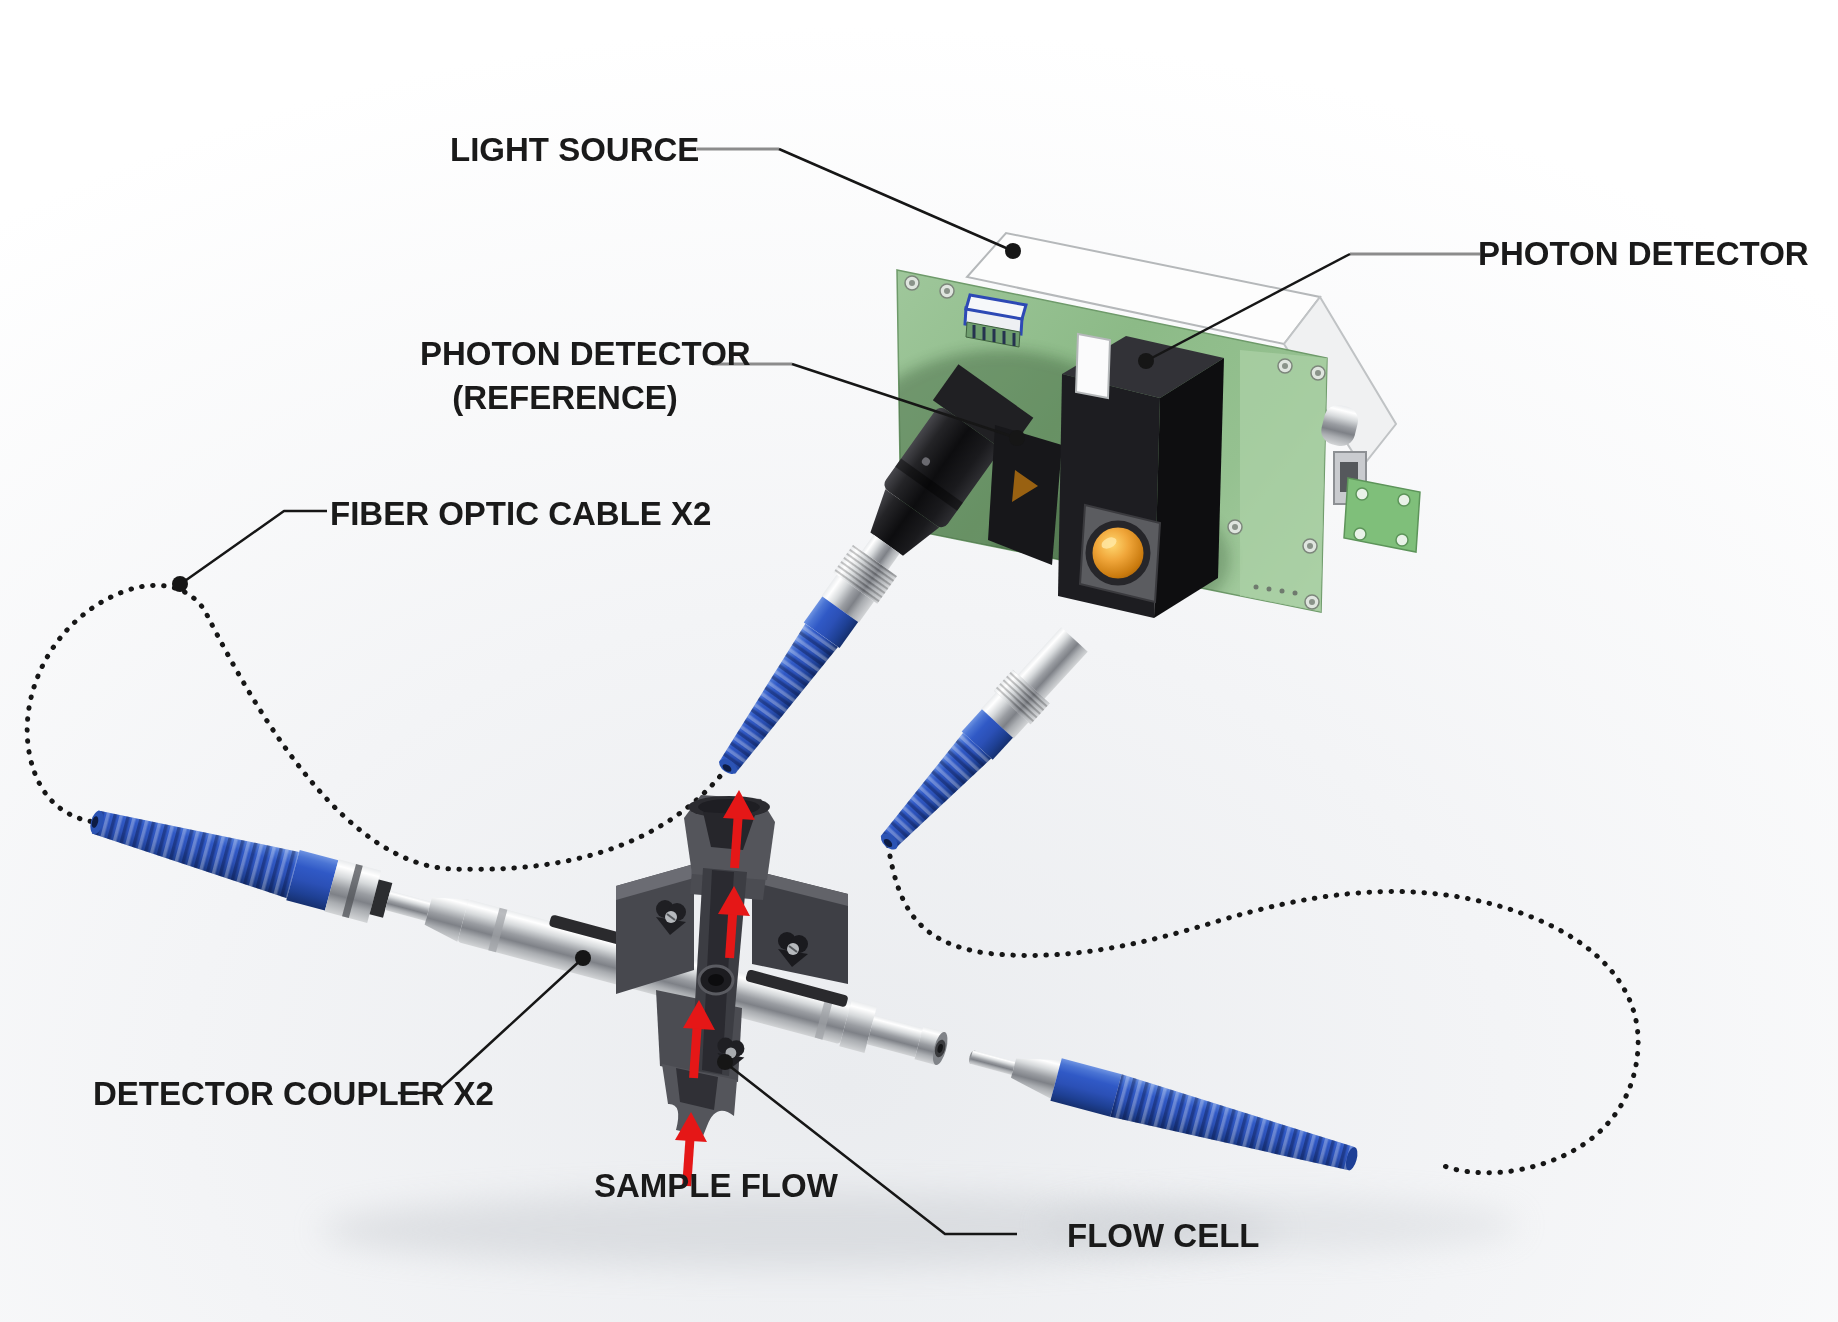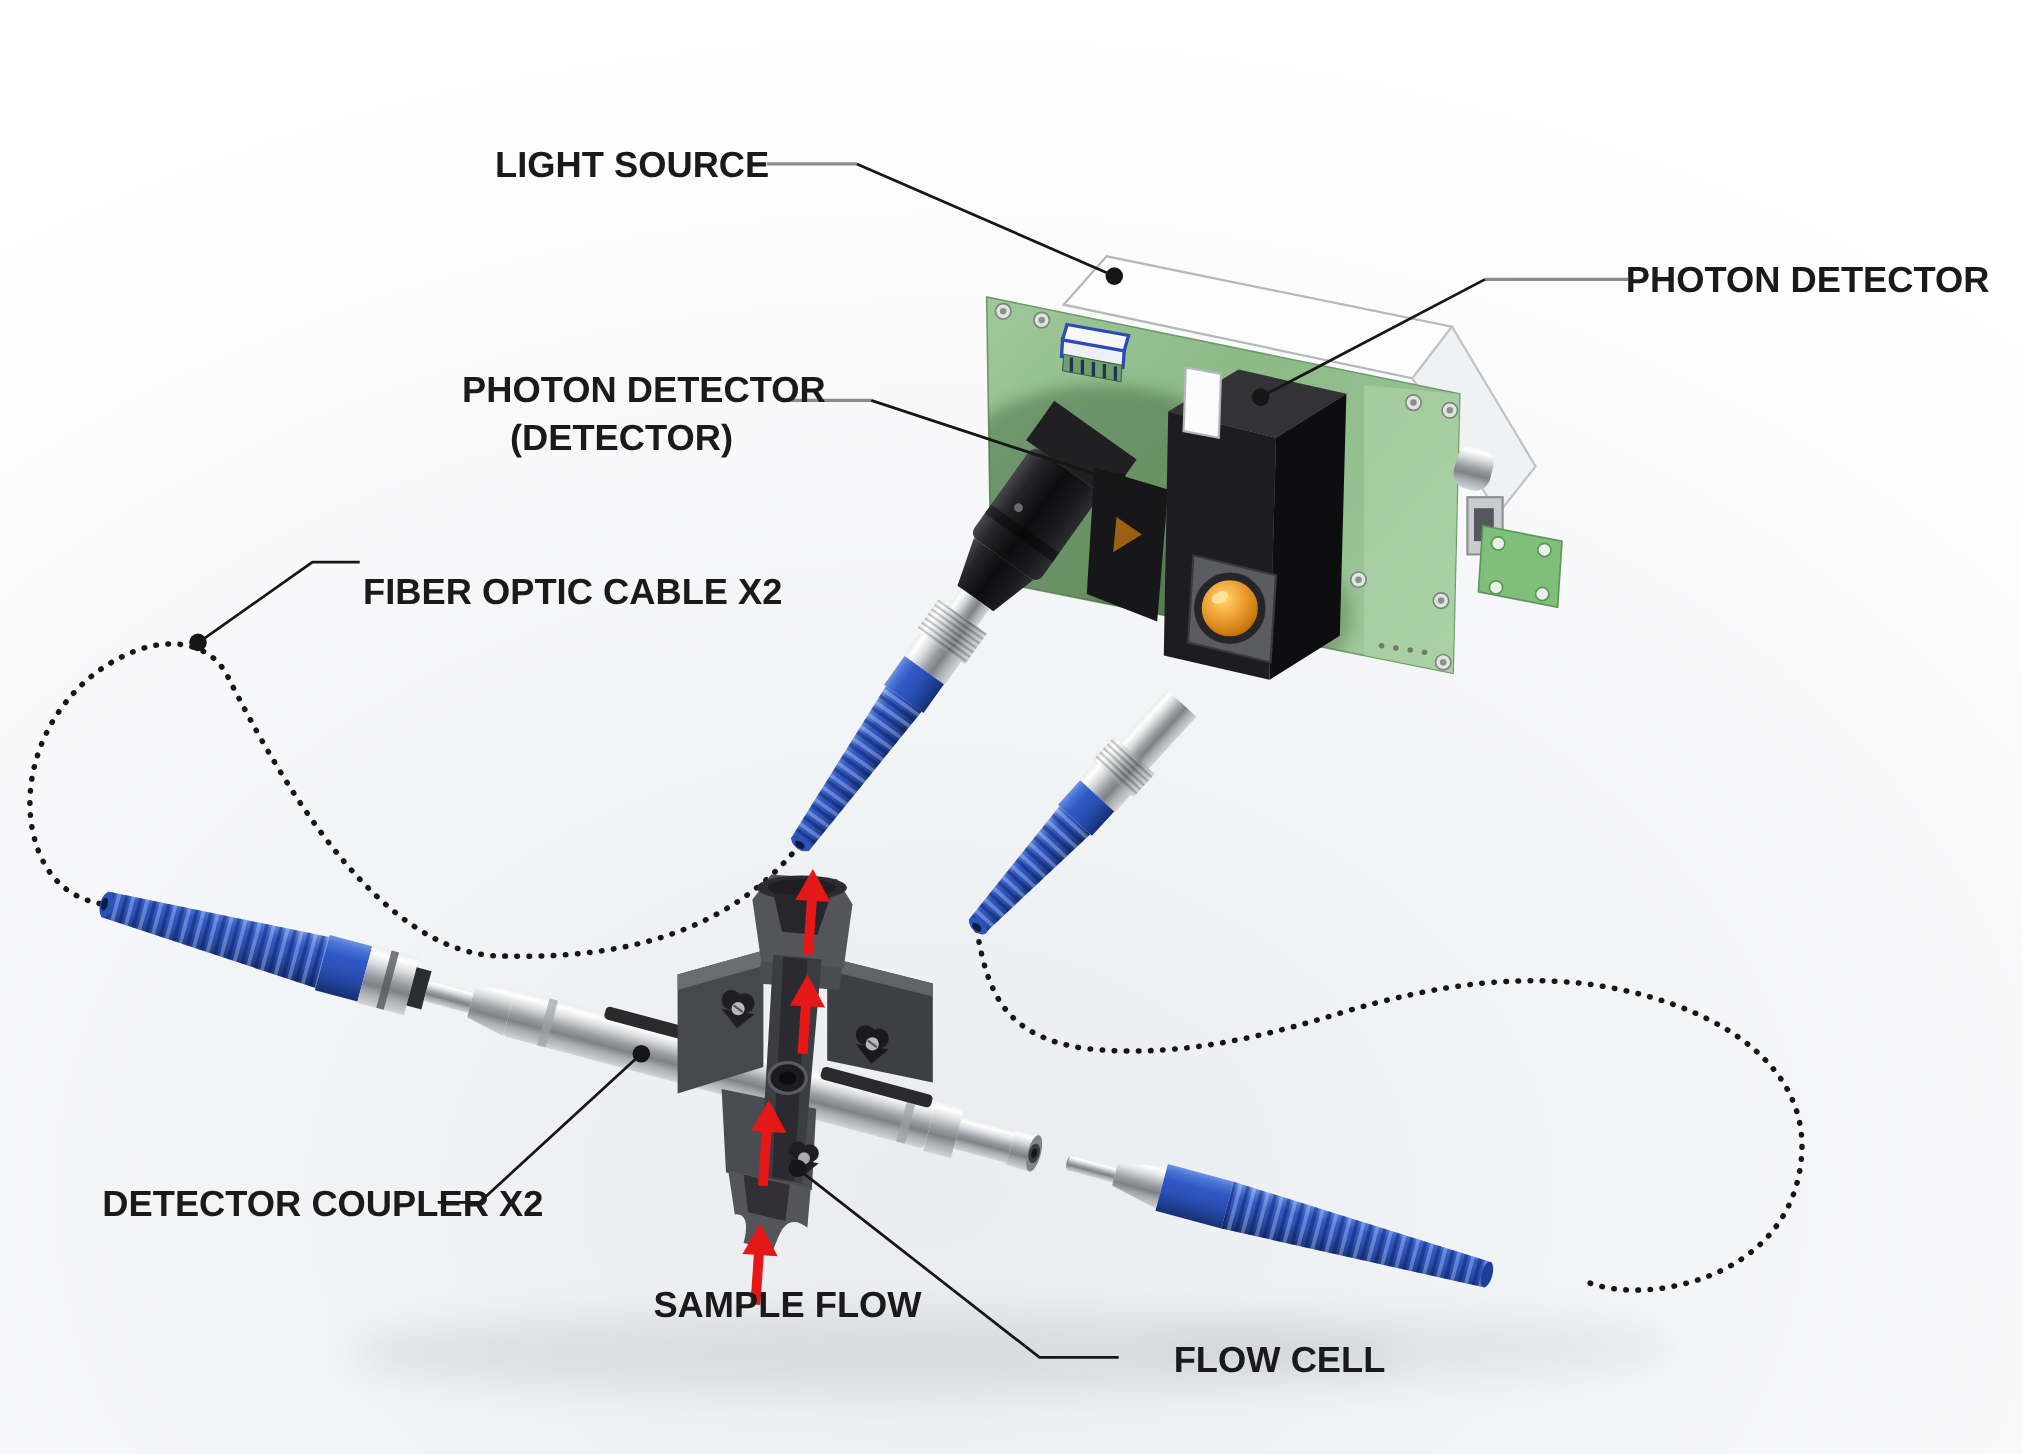--- a/index.html
+++ b/index.html
@@ -332,24 +332,24 @@
 </svg>
 
 <div class="lbl c" style="left:450px;top:128px;width:240px;">LIGHT SOURCE</div>
 
 <div class="lbl c" style="left:1478px;top:232px;width:330px;">
   <span class="ln">PHOTON DETECTOR</span>
 </div>
 
 <div class="lbl c" style="left:420px;top:332px;width:290px;">
   <span class="ln">PHOTON DETECTOR</span>
-  <span class="ln">(DETECTOR)</span>
+  <span class="ln">(REFERENCE)</span>
 </div>
 
-<div class="lbl" style="left:330px;top:516px;text-align:center;">FIBER OPTIC CABLE X2</div>
+<div class="lbl" style="left:330px;top:492px;text-align:center;">FIBER OPTIC CABLE X2</div>
 
 <div class="lbl" style="left:93px;top:1072px;">DETECTOR COUPLER X2</div>
 
 <div class="lbl c" style="left:594px;top:1164px;width:200px;">SAMPLE FLOW</div>
 
 <div class="lbl" style="left:1023px;top:1214px;margin-left:44px;">FLOW CELL</div>
 
 </div>
 
 </body></html>

